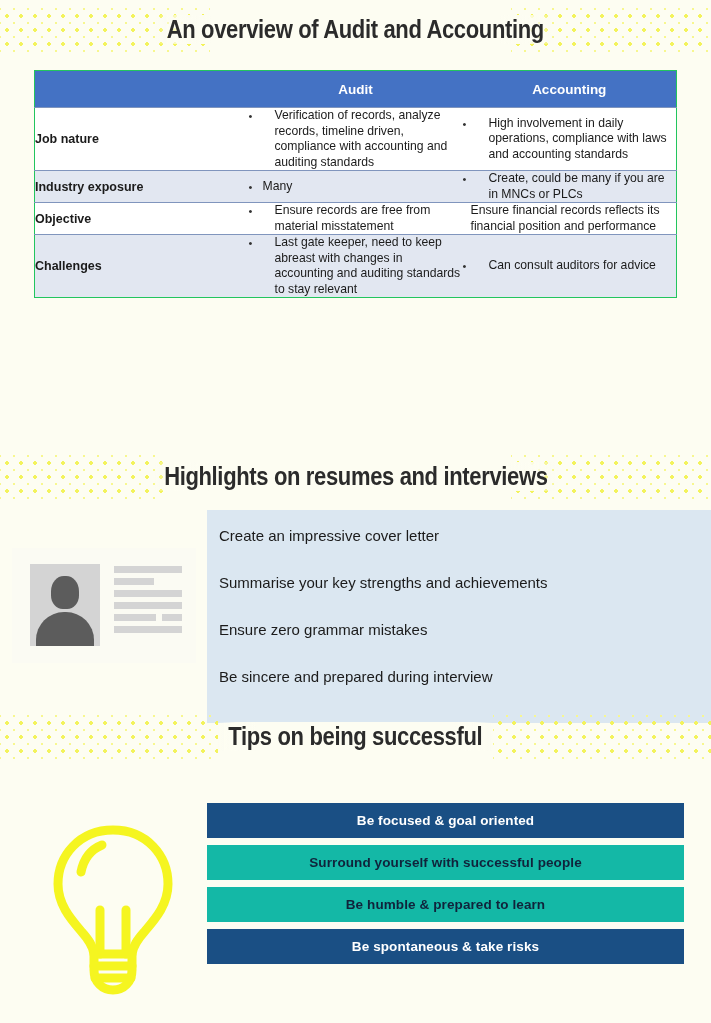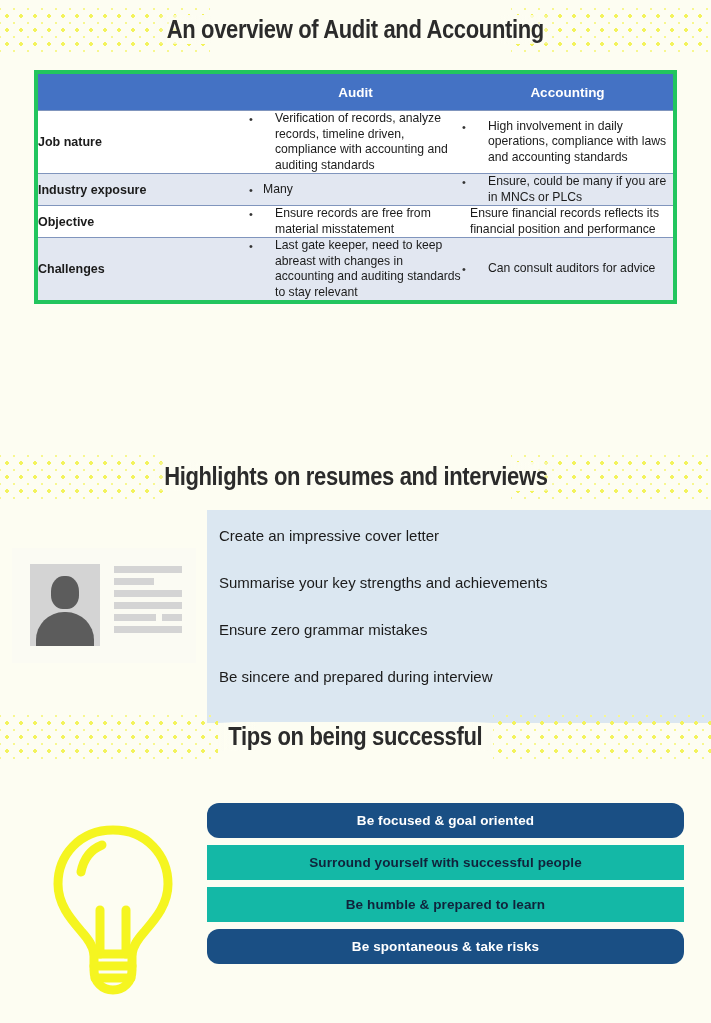--- a/index.html
+++ b/index.html
@@ -60,21 +60,21 @@
         rgba(253,253,242,0) 100%);
     transform: scaleX(0.88);
   }
 
   
   #compare-table {
     position: absolute;
     left: 34px;
     top: 70px;
     width: 643px;
-    border: 4px solid #22c55e;
+    border: 1px solid #22c55e;
     border-collapse: collapse;
     table-layout: fixed;
     background: #84cc16;
   }
   #compare-table th, #compare-table td {
     vertical-align: middle;
     padding: 0;
   }
   #compare-table thead th {
     background: #4472c4;
@@ -199,21 +199,21 @@
   .tip-bar {
     height: 35px;
     margin-bottom: 7px;
     display: flex;
     align-items: center;
     justify-content: center;
     font-size: 13.5px;
     font-weight: bold;
     letter-spacing: 0.1px;
   }
-  .tip-bar.dark  { background: #1a4f84; color: #ffffff; border-radius: 12px; }
+  .tip-bar.dark  { background: #1a4f84; color: #ffffff; }
   .tip-bar.light { background: #14b8a6; color: #10233b; }
 </style>
 </head>
 <body>
 
 <div id="page">
 
   <div class="band" style="top:6px;">
     <span class="dots left" style="width:210px;"></span>
     <span class="dots right" style="width:200px;"></span>
@@ -251,21 +251,21 @@
         <td class="lbl-cell">Industry exposure</td>
         <td class="bullet-cell col-audit">
           <div class="bullet-row">
             <span class="bullet-dot" style="width:14px;">•</span>
             <span class="bullet-text">Many</span>
           </div>
         </td>
         <td class="bullet-cell col-acct">
           <div class="bullet-row">
             <span class="bullet-dot">•</span>
-            <span class="bullet-text">Ensure, could be many if you are in MNCs or PLCs</span>
+            <span class="bullet-text">Create, could be many if you are in MNCs or PLCs</span>
           </div>
         </td>
       </tr>
 
       <tr class="plain">
         <td class="lbl-cell">Objective</td>
         <td class="bullet-cell col-audit">
           <div class="bullet-row">
             <span class="bullet-dot">•</span>
             <span class="bullet-text">Ensure records are free from material misstatement</span>

